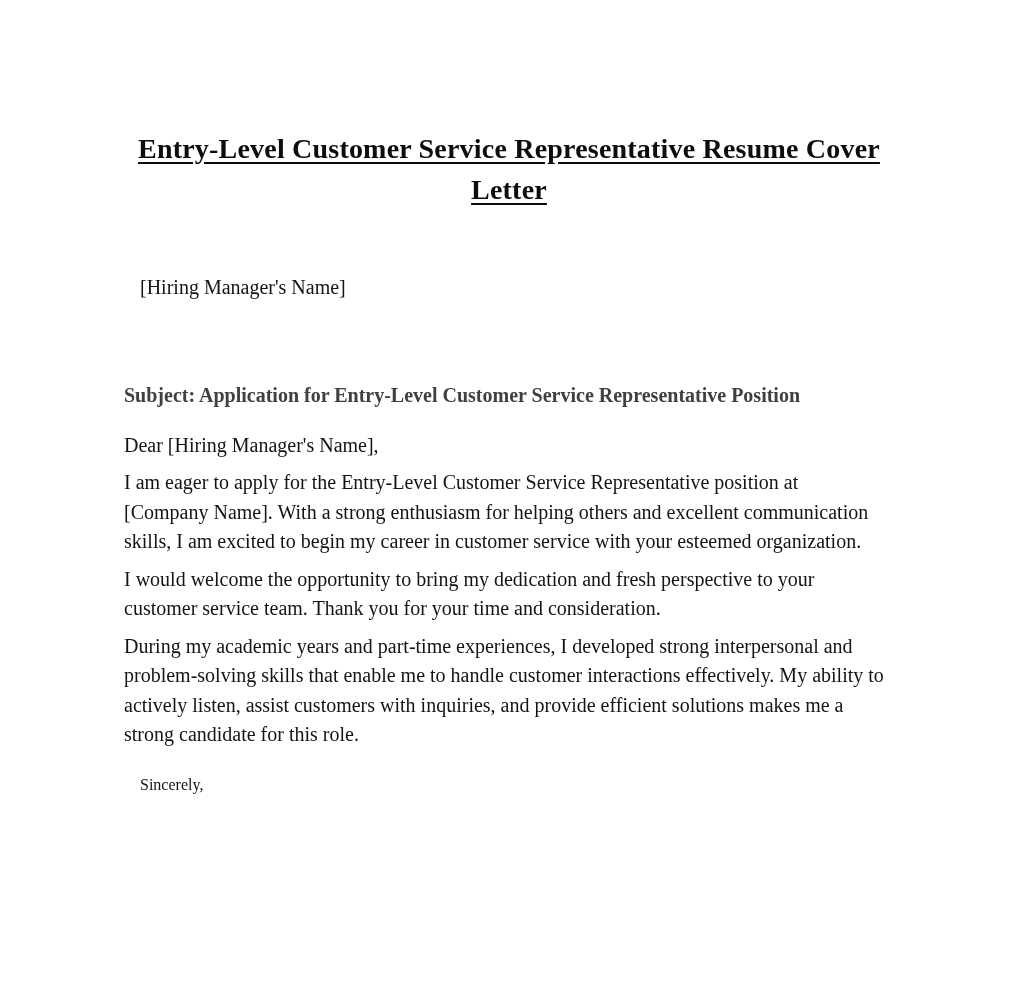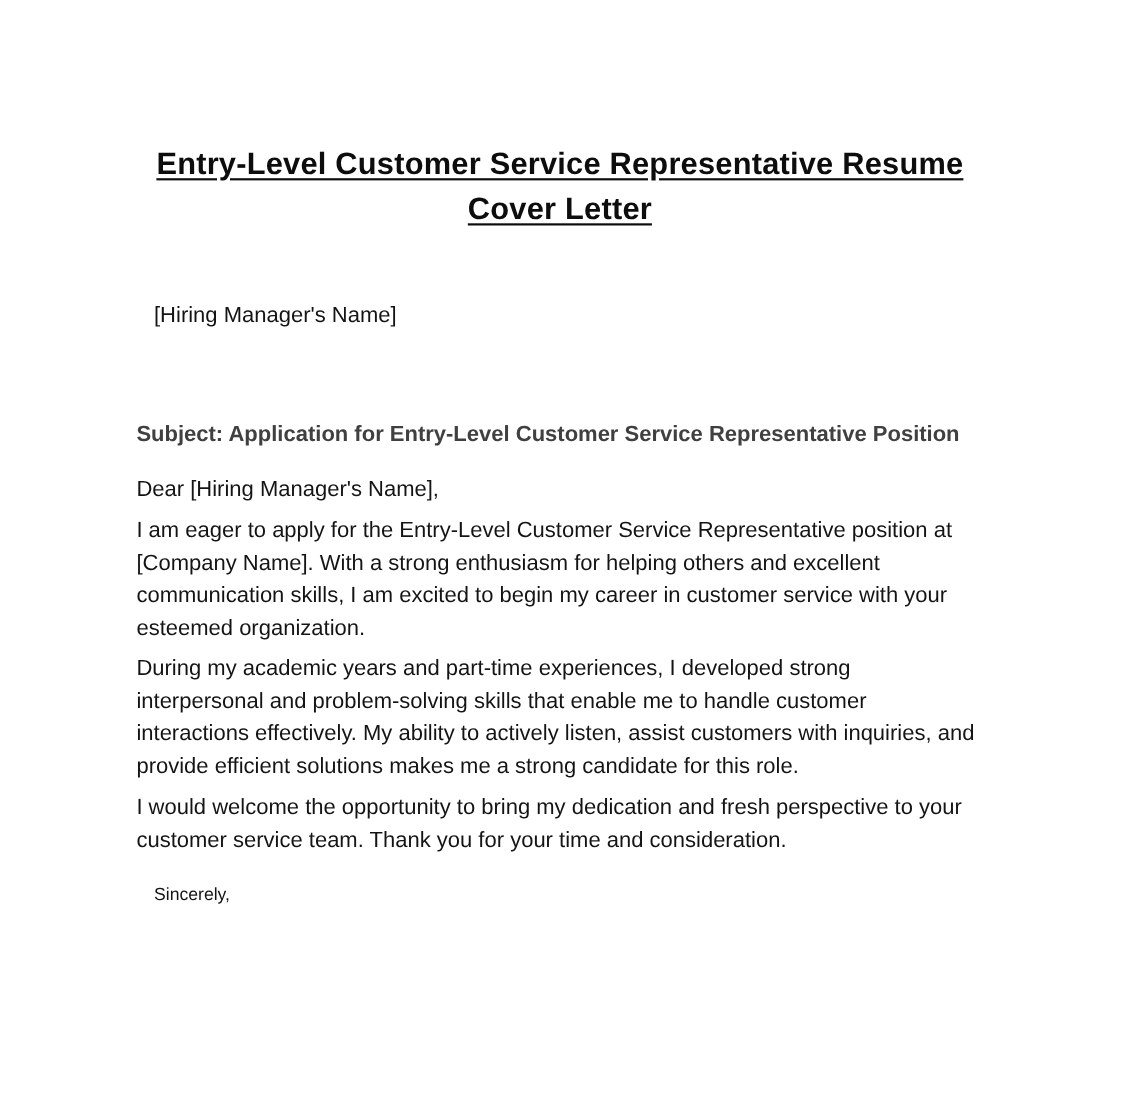--- a/index.html
+++ b/index.html
@@ -5,21 +5,21 @@
   html, body {
     margin: 0;
     padding: 0;
     background: #ffffff;
   }
   .page {
     position: relative;
     width: 1024px;
     height: 998px;
     background: #ffffff;
-    font-family: Liberation Sans, sans-serif;
+    font-family: Liberation Serif, serif;
     color: #141414;
     overflow: hidden;
     box-sizing: border-box;
   }
   .content {
     position: absolute;
     left: 124px;
     top: 0;
     width: 770px;
   }
@@ -80,22 +80,22 @@
     <div class="recipient-block">
       <span class="line">[Hiring Manager's Name]</span>
     </div>
 
     <div class="subject-line">Subject: Application for Entry-Level Customer Service Representative Position</div>
 
     <div class="salutation">Dear [Hiring Manager's Name],</div>
 
     <p class="body-paragraph">I am eager to apply for the Entry-Level Customer Service Representative position at [Company Name]. With a strong enthusiasm for helping others and excellent communication skills, I am excited to begin my career in customer service with your esteemed organization.</p>
 
+    <p class="body-paragraph">I would welcome the opportunity to bring my dedication and fresh perspective to your customer service team. Thank you for your time and consideration.</p>
+
     <p class="body-paragraph">During my academic years and part-time experiences, I developed strong interpersonal and problem-solving skills that enable me to handle customer interactions effectively. My ability to actively listen, assist customers with inquiries, and provide efficient solutions makes me a strong candidate for this role.</p>
-
-    <p class="body-paragraph">I would welcome the opportunity to bring my dedication and fresh perspective to your customer service team. Thank you for your time and consideration.</p>
 
     <div class="closing-block">
       <span class="line">Sincerely,</span>
     </div>
 
   </div>
 </div>
 
 </body></html>

